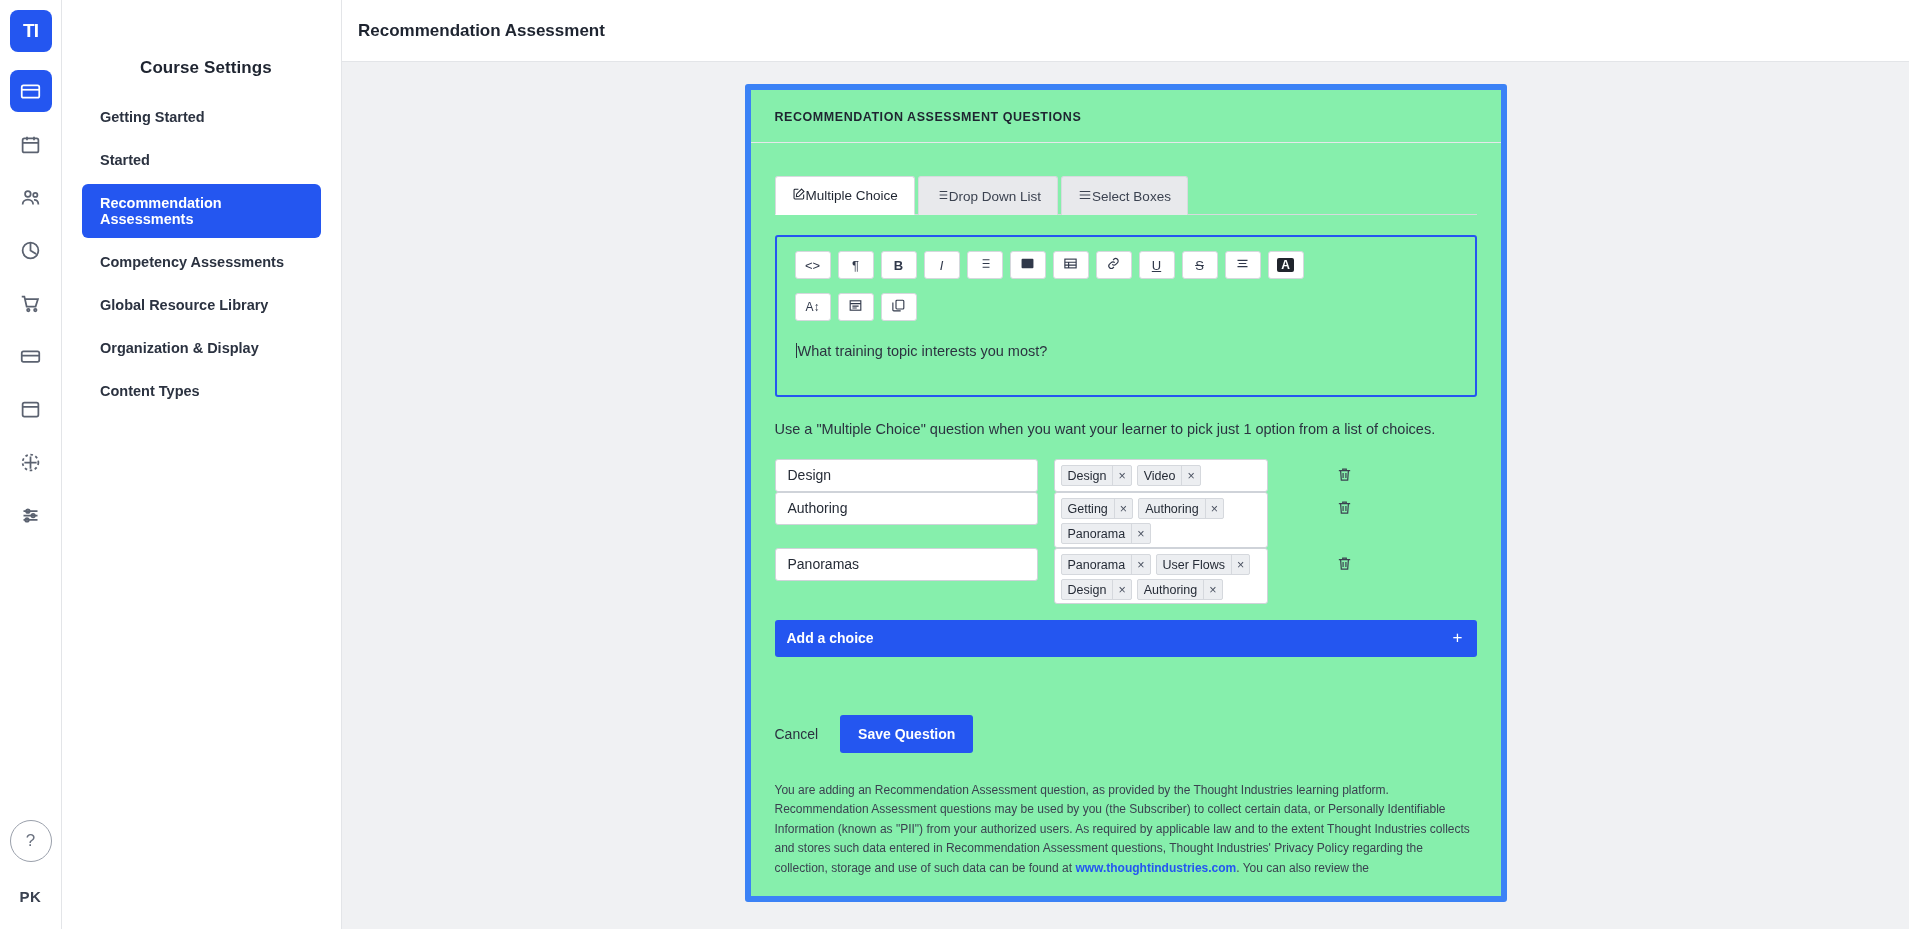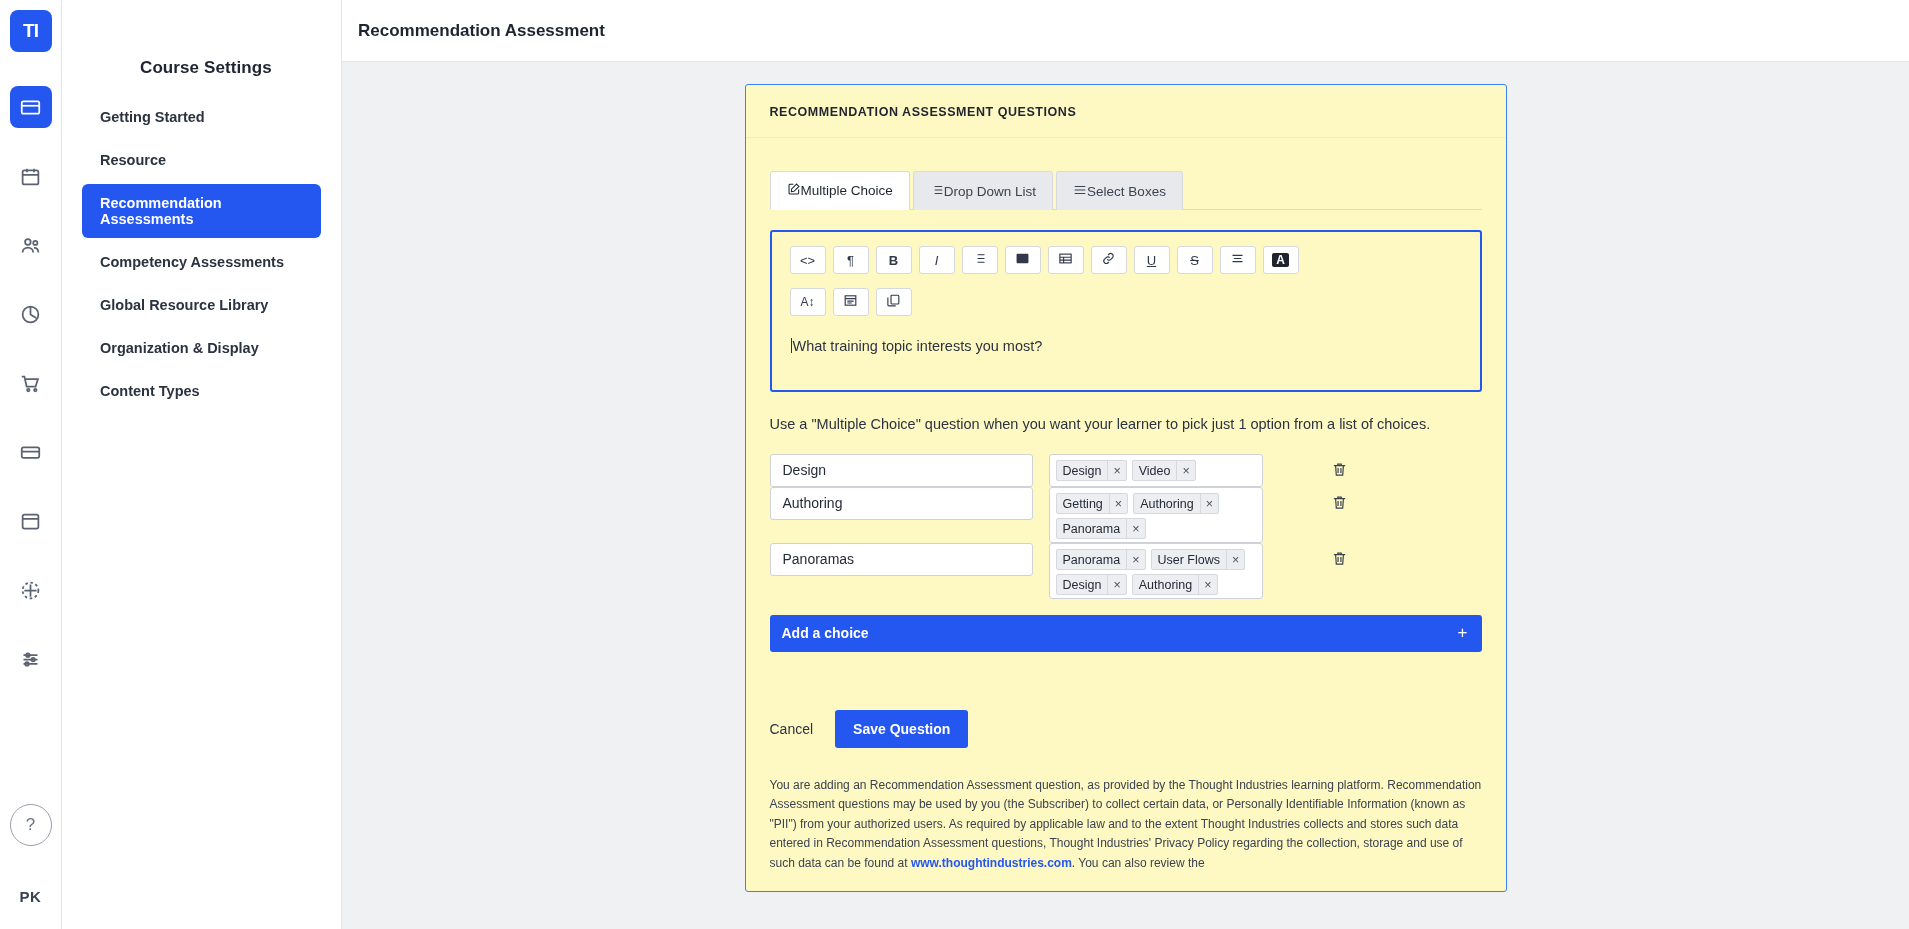--- a/index.html
+++ b/index.html
@@ -20,21 +20,20 @@
   
   .rail {
     width: 62px;
     background: #ffffff;
     border-right: 1px solid #e3e5e8;
     display: flex;
     flex-direction: column;
     align-items: center;
     padding-top: 10px;
     flex: 0 0 62px;
-    gap: 16px;
   }
   .rail-logo {
     width: 42px; height: 42px;
     border-radius: 8px;
     background: #2456f0;
     color: #fff;
     display: flex; align-items: center; justify-content: center;
     font-size: 19px; font-weight: bold;
     margin-bottom: 18px;
     letter-spacing: -1px;
@@ -114,22 +113,22 @@
   }
   .content {
     flex: 1 1 auto;
     overflow: hidden;
     padding-top: 22px;
     display: flex;
     justify-content: center;
   }
   .card {
     width: 762px;
-    background: #fef9c3;
-    border: 1px solid #3b82f6;
+    background: #86efac;
+    border: 6px solid #3b82f6;
     border-radius: 3px;
     align-self: flex-start;
   }
   .card-head {
     padding: 20px 24px 18px 24px;
     border-bottom: 1px solid #e6e8eb;
     font-size: 12.5px;
     font-weight: bold;
     letter-spacing: 0.55px;
     color: #1e2430;
@@ -386,21 +385,21 @@
 
     <div class="rail-spacer"></div>
     <div class="rail-help">?</div>
     <div class="rail-user">PK</div>
   </div>
 
   <div class="sidebar">
     <div class="sidebar-title">Course Settings</div>
     <div class="sidebar-nav">
       <div class="sidebar-item">Getting Started</div>
-      <div class="sidebar-item">Resource</div>
+      <div class="sidebar-item">Started</div>
       <div class="sidebar-item active">Recommendation Assessments</div>
       <div class="sidebar-item">Competency Assessments</div>
       <div class="sidebar-item">Global Resource Library</div>
       <div class="sidebar-item">Organization &amp; Display</div>
       <div class="sidebar-item">Content Types</div>
     </div>
   </div>
 
   <div class="main">
     <div class="topbar">

